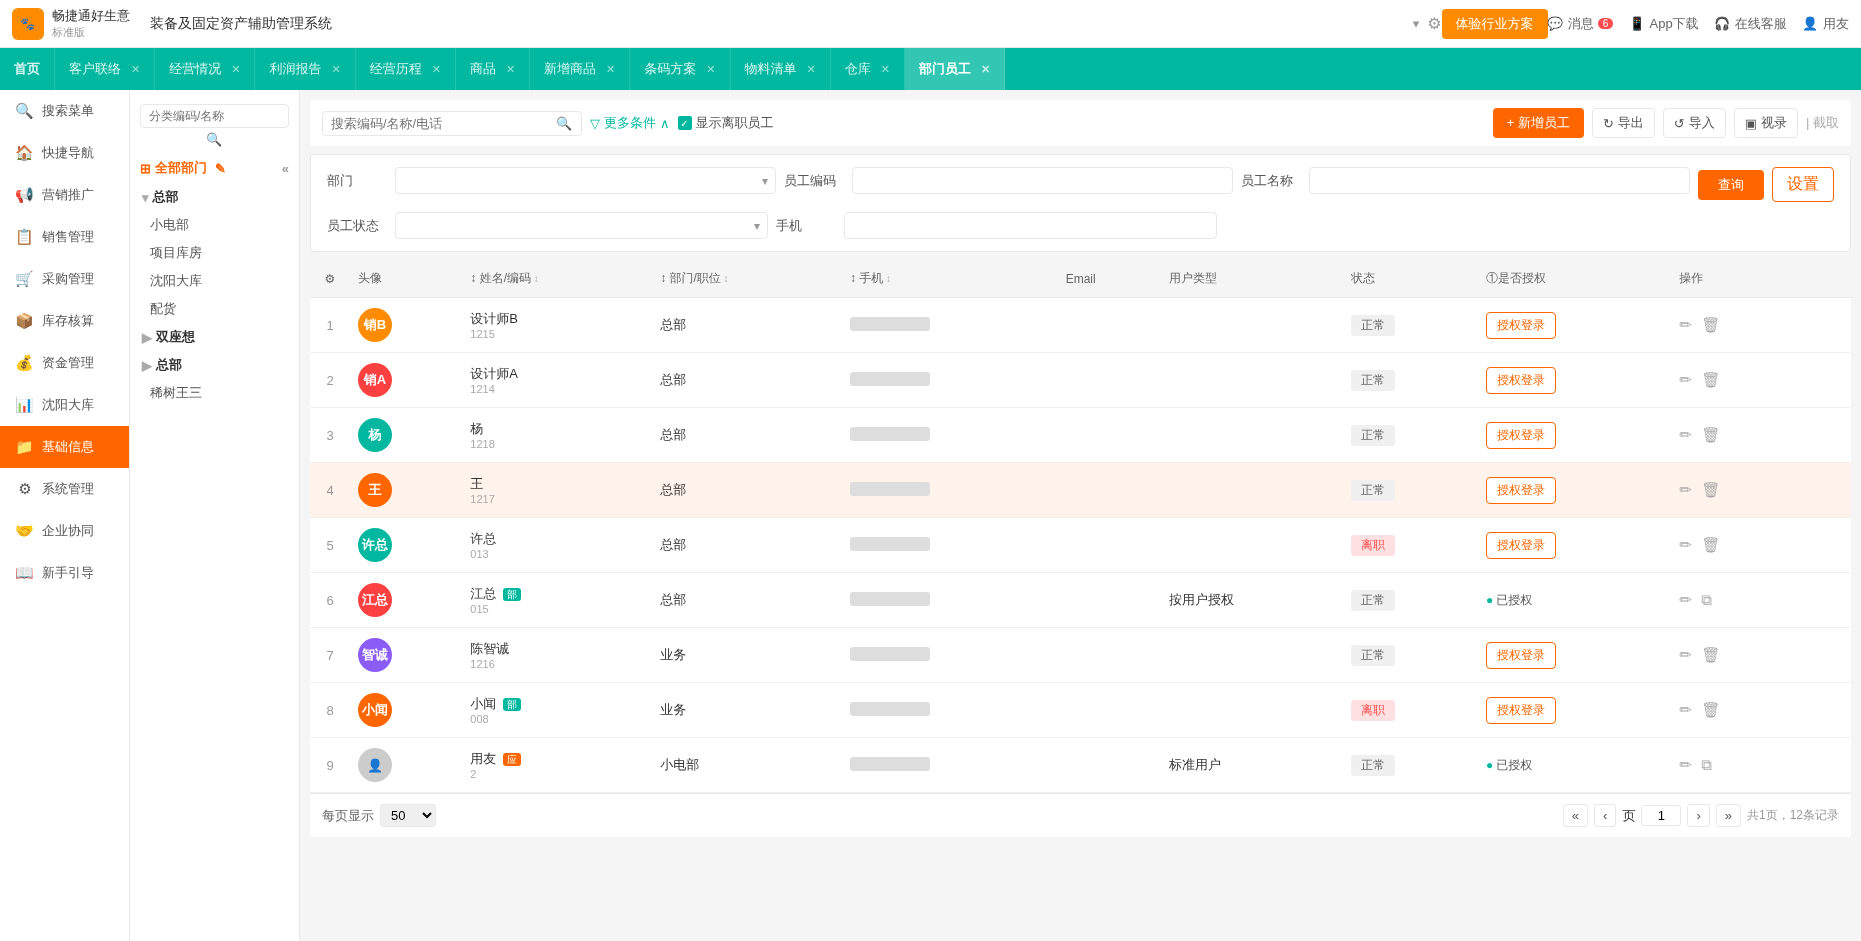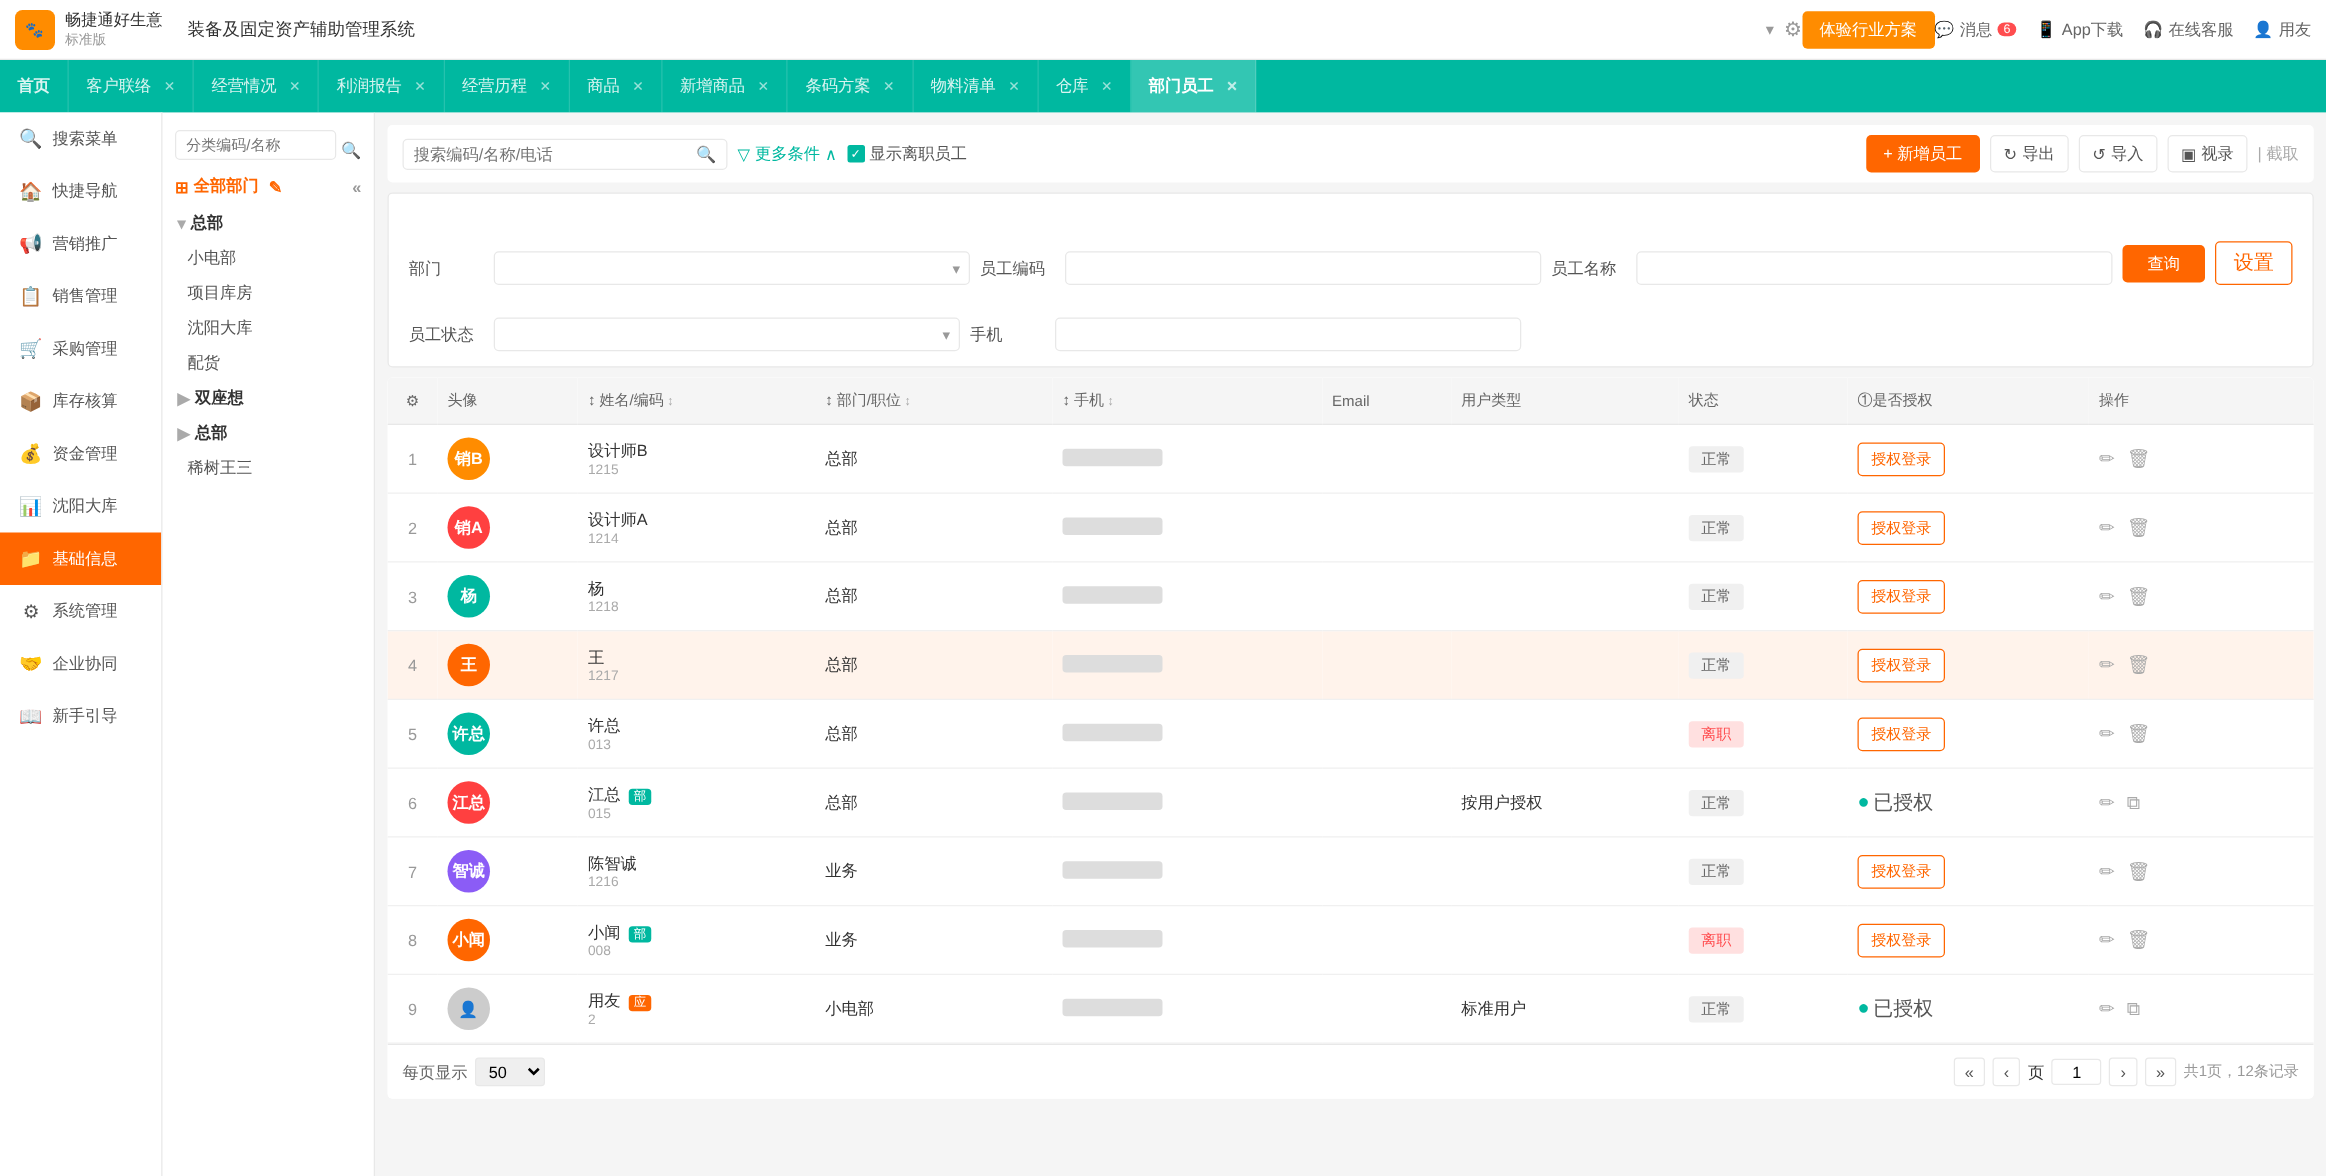--- a/index.html
+++ b/index.html
@@ -36,21 +36,21 @@
     .sidebar-item .icon { width: 18px; height: 18px; display: flex; align-items: center; justify-content: center; font-size: 15px; }
     
     
     .content { flex: 1; overflow: auto; display: flex; flex-direction: column; }
     
     
     .content-inner { display: flex; flex: 1; }
     
     
     .tree-panel { width: 170px; background: #fff; border-right: 1px solid #e8e8e8; padding: 8px 0; flex-shrink: 0; }
-    .tree-search { display: flex; align-items: flex-end; padding: 6px 10px; gap: 4px; }
+    .tree-search { display: flex; align-items: center; padding: 6px 10px; gap: 4px; flex-direction: column; }
     .tree-search input { border: 1px solid #e8e8e8; border-radius: 4px; padding: 4px 8px; font-size: 12px; width: 100%; outline: none; }
     .tree-header { display: flex; align-items: center; padding: 6px 10px; gap: 4px; font-size: 13px; color: #ff6600; font-weight: bold; cursor: pointer; }
     .tree-collapse-btn { margin-left: auto; cursor: pointer; color: #999; }
     .tree-node { padding: 5px 10px 5px 20px; cursor: pointer; font-size: 13px; color: #555; display: flex; align-items: center; gap: 4px; }
     .tree-group { padding: 5px 10px 5px 12px; cursor: pointer; font-size: 13px; color: #333; font-weight: bold; display: flex; align-items: center; gap: 4px; }
     
     
     .main-panel { flex: 1; padding: 10px; background: #f5f5f5; overflow: auto; }
     
     
@@ -59,21 +59,21 @@
     .search-input-wrap input { border: none; outline: none; font-size: 13px; width: 100%; }
     .filter-btn { display: flex; align-items: center; gap: 4px; color: #00b8a0; cursor: pointer; font-size: 13px; }
     .show-left-btn { display: flex; align-items: center; gap: 4px; color: #555; cursor: pointer; font-size: 13px; }
     .show-left-btn .checkbox { width: 14px; height: 14px; background: #00b8a0; border-radius: 2px; display: flex; align-items: center; justify-content: center; color: #fff; font-size: 10px; }
     .toolbar-right { display: flex; align-items: center; gap: 8px; margin-left: auto; }
     .add-btn { background: #ff6600; color: #fff; border: none; border-radius: 4px; padding: 6px 14px; cursor: pointer; font-size: 13px; display: flex; align-items: center; gap: 4px; }
     .export-btn, .import-btn, .view-btn { display: flex; align-items: center; gap: 4px; color: #555; cursor: pointer; font-size: 13px; border: 1px solid #e8e8e8; border-radius: 4px; padding: 5px 10px; background: #fff; }
     
     
     .filter-form { background: #fff; border-radius: 4px; padding: 12px 16px; margin-bottom: 8px; border: 1px solid #e8e8e8; }
-    .filter-row { display: flex; align-items: flex-end; gap: 8px; margin-bottom: 10px; margin-top: 26px; }
+    .filter-row { display: flex; align-items: flex-start; gap: 8px; margin-bottom: 10px; }
     .filter-row:last-child { margin-bottom: 0; }
     .filter-item { display: flex; align-items: center; gap: 8px; flex: 1; }
     .filter-label { color: #555; font-size: 13px; white-space: nowrap; min-width: 60px; }
     .filter-select { border: 1px solid #e8e8e8; border-radius: 4px; padding: 5px 28px 5px 10px; font-size: 13px; outline: none; background: #fff; appearance: none; -webkit-appearance: none; flex: 1; position: relative; }
     .filter-select-wrap { position: relative; flex: 1; }
     .filter-select-wrap select { width: 100%; }
     .filter-select-wrap::after { content: '▾'; position: absolute; right: 8px; top: 50%; transform: translateY(-50%); color: #999; pointer-events: none; font-size: 12px; }
     .filter-input { border: 1px solid #e8e8e8; border-radius: 4px; padding: 5px 10px; font-size: 13px; outline: none; flex: 1; }
     .filter-actions { display: flex; gap: 8px; align-items: center; }
     .search-btn { background: #ff6600; color: #fff; border: none; border-radius: 4px; padding: 6px 20px; cursor: pointer; font-size: 13px; }
@@ -90,21 +90,21 @@
     tbody tr.highlighted { background: #fff3eb; }
     tbody td { padding: 10px 8px; font-size: 13px; color: #333; vertical-align: middle; }
     .row-num { color: #999; text-align: center; width: 30px; }
     .avatar { width: 34px; height: 34px; border-radius: 50%; display: flex; align-items: center; justify-content: center; color: #fff; font-size: 13px; font-weight: bold; flex-shrink: 0; }
     .name-code { display: flex; flex-direction: column; }
     .name-code .name { font-size: 13px; color: #333; }
     .name-code .code { font-size: 11px; color: #aaa; }
     .status-normal { background: #f0f0f0; color: #666; border-radius: 3px; padding: 2px 10px; font-size: 12px; display: inline-block; }
     .status-resigned { background: #ffe0e0; color: #ff4d4f; border-radius: 3px; padding: 2px 10px; font-size: 12px; display: inline-block; }
     .auth-btn { border: 1px solid #ff6600; color: #ff6600; background: #fff; border-radius: 4px; padding: 4px 10px; cursor: pointer; font-size: 12px; }
-    .auth-done { color: #555; font-size: 16px; display: flex; align-items: center; gap: 3px; }
+    .auth-done { color: #555; font-size: 12px; display: flex; align-items: center; gap: 3px; }
     .auth-done::before { content: '●'; color: #00b8a0; }
     .op-btn { color: #aaa; cursor: pointer; font-size: 15px; margin-right: 6px; }
     .dept-badge { background: #00b8a0; color: #fff; font-size: 10px; border-radius: 3px; padding: 1px 4px; margin-left: 3px; }
     .dept-badge-orange { background: #ff6600; color: #fff; font-size: 10px; border-radius: 3px; padding: 1px 4px; margin-left: 3px; }
     
     
     .pagination { display: flex; align-items: center; justify-content: space-between; padding: 10px 12px; background: #fff; border-top: 1px solid #e8e8e8; }
     .page-size { display: flex; align-items: center; gap: 6px; color: #666; font-size: 13px; }
     .page-size select { border: 1px solid #e8e8e8; border-radius: 3px; padding: 2px 6px; }
     .page-nav { display: flex; align-items: center; gap: 6px; }

